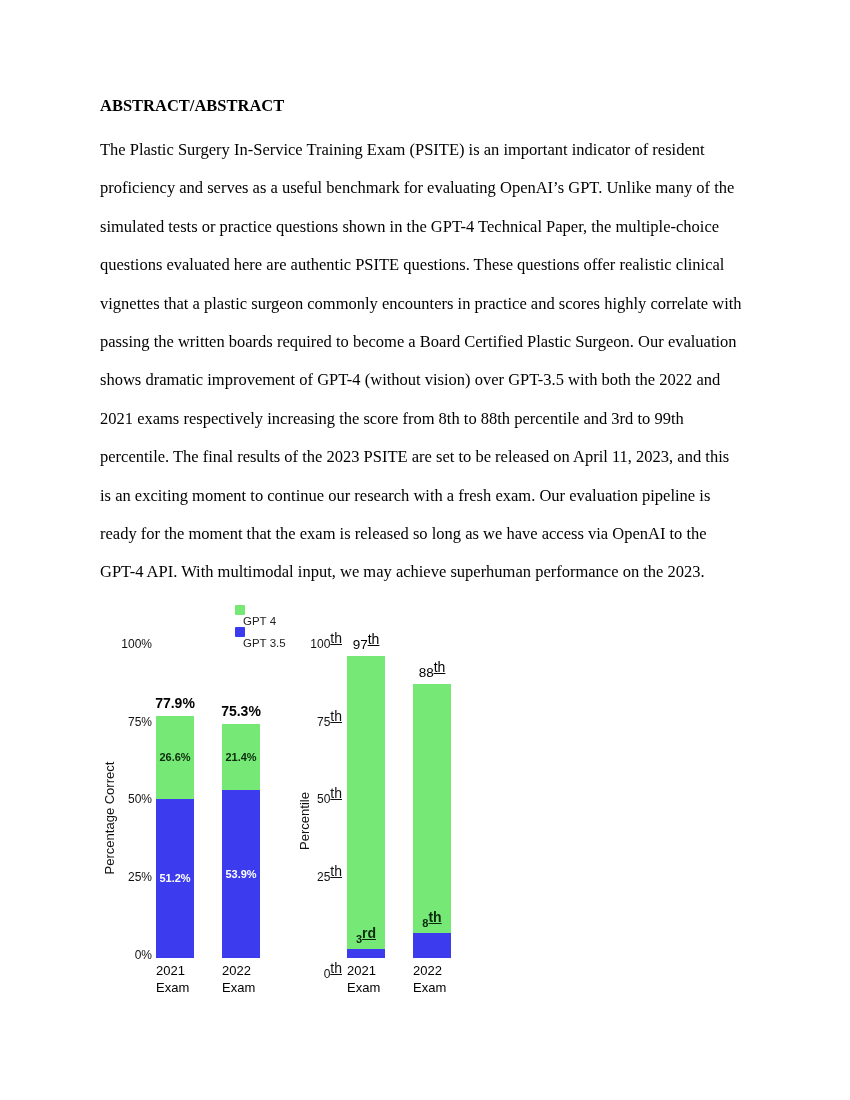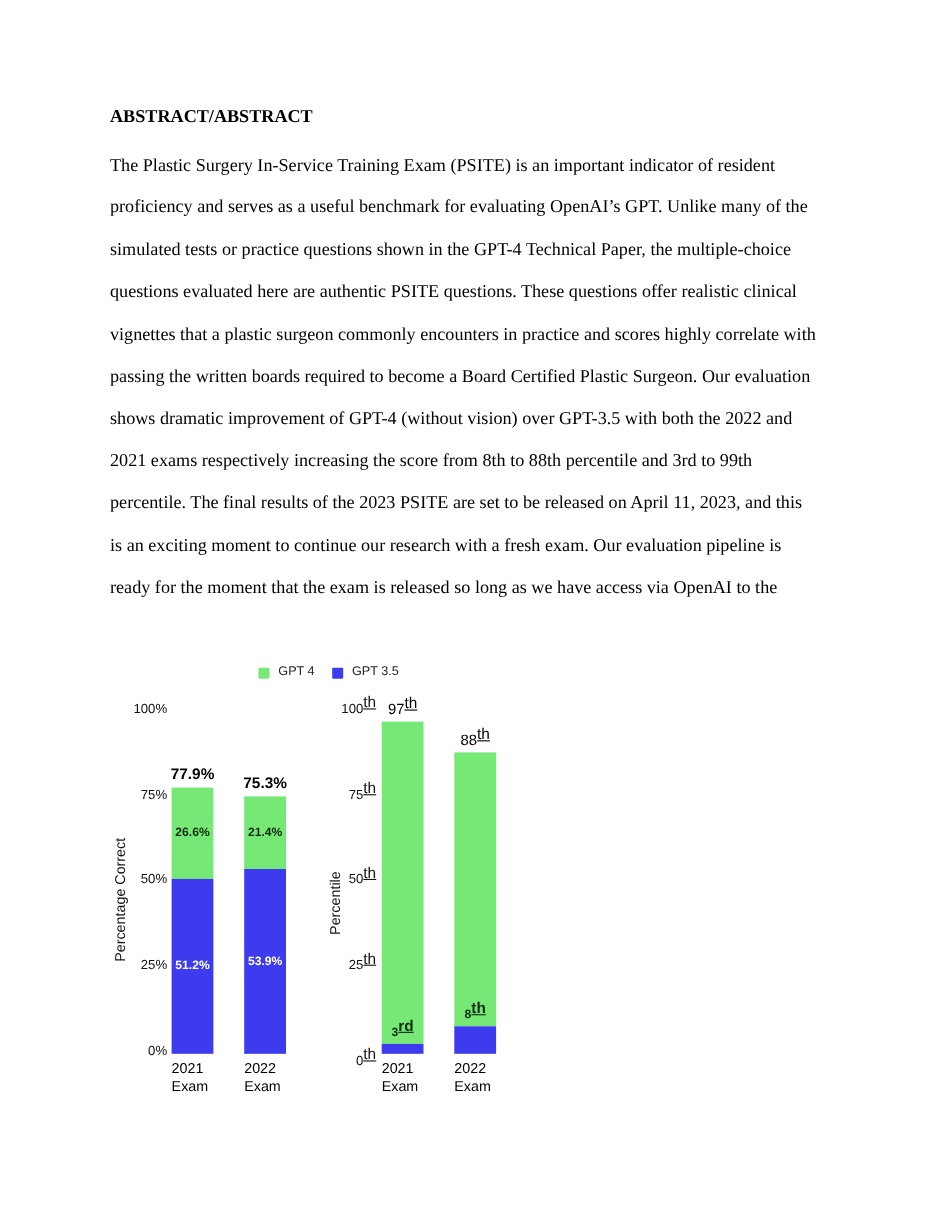--- a/index.html
+++ b/index.html
@@ -16,21 +16,21 @@
     position:absolute; left:100px; top:131px; width:690px;
     font-size:16.5px; line-height:38.4px;
   }
   .pline { display:block; white-space:nowrap; }
 
   
   .figure {
     position:absolute; left:100px; top:595px; width:390px; height:415px;
     font-family:"Liberation Sans", sans-serif; color:#111;
   }
-  .legend { position:absolute; left:135px; top:10px; display:flex; align-items:flex-end; }
+  .legend { position:absolute; left:135px; top:10px; display:flex; align-items:flex-start;flex-direction:column; }
   .swatch { width:10px; height:10px; display:inline-block; border-radius:1px; }
   .legend-label { font-size:11.5px; margin-left:8px; color:#222; }
   .legend-gap { width:16px; }
 
   .ytick { position:absolute; font-size:12px; line-height:14px; color:#111; }
   .lt { left:0; width:52px; text-align:right; }
   .rt { left:178px; width:64px; text-align:right; }
   sup.ss { font-size:14px; line-height:0; vertical-align:super; letter-spacing:0;text-decoration:underline; }
 
   .ytitle {
@@ -79,20 +79,21 @@
     <span class="pline">proficiency and serves as a useful benchmark for evaluating OpenAI’s GPT. Unlike many of the</span>
     <span class="pline">simulated tests or practice questions shown in the GPT-4 Technical Paper, the multiple-choice</span>
     <span class="pline">questions evaluated here are authentic PSITE questions. These questions offer realistic clinical</span>
     <span class="pline">vignettes that a plastic surgeon commonly encounters in practice and scores highly correlate with</span>
     <span class="pline">passing the written boards required to become a Board Certified Plastic Surgeon. Our evaluation</span>
     <span class="pline">shows dramatic improvement of GPT-4 (without vision) over GPT-3.5 with both the 2022 and</span>
     <span class="pline">2021 exams respectively increasing the score from 8th to 88th percentile and 3rd to 99th</span>
     <span class="pline">percentile. The final results of the 2023 PSITE are set to be released on April 11, 2023, and this</span>
     <span class="pline">is an exciting moment to continue our research with a fresh exam. Our evaluation pipeline is</span>
     <span class="pline">ready for the moment that the exam is released so long as we have access via OpenAI to the</span>
+    <span class="pline">GPT-4 API. With multimodal input, we may achieve superhuman performance on the 2023.</span>
   </div>
 
   <div class="figure">
 
     <div class="legend">
       <span class="swatch" style="background-color: rgb(118, 232, 118);"></span>
       <span class="legend-label">GPT 4</span>
       <span class="legend-gap"></span>
       <span class="swatch" style="background-color: rgb(60, 60, 238);"></span>
       <span class="legend-label">GPT 3.5</span>
@@ -141,21 +142,21 @@
     </div>
     <div class="ytick rt" style="top:120px">
       <span>75</span><sup class="ss">th</sup>
     </div>
     <div class="ytick rt" style="top:197px">
       <span>50</span><sup class="ss">th</sup>
     </div>
     <div class="ytick rt" style="top:275px">
       <span>25</span><sup class="ss">th</sup>
     </div>
-    <div class="ytick rt" style="top:362px">
+    <div class="ytick rt" style="top:372px">
       <span>0</span><sup class="ss">th</sup>
     </div>
 
     <div class="plot plot-right">
       <div class="bar bar-1">
         <div class="total-r">
           <span>97</span><sup class="ss">th</sup>
         </div>
         <div class="seg bot" style="background-color: rgb(118, 232, 118); height: 292.34px;">
           <span class="seglabel dark">

